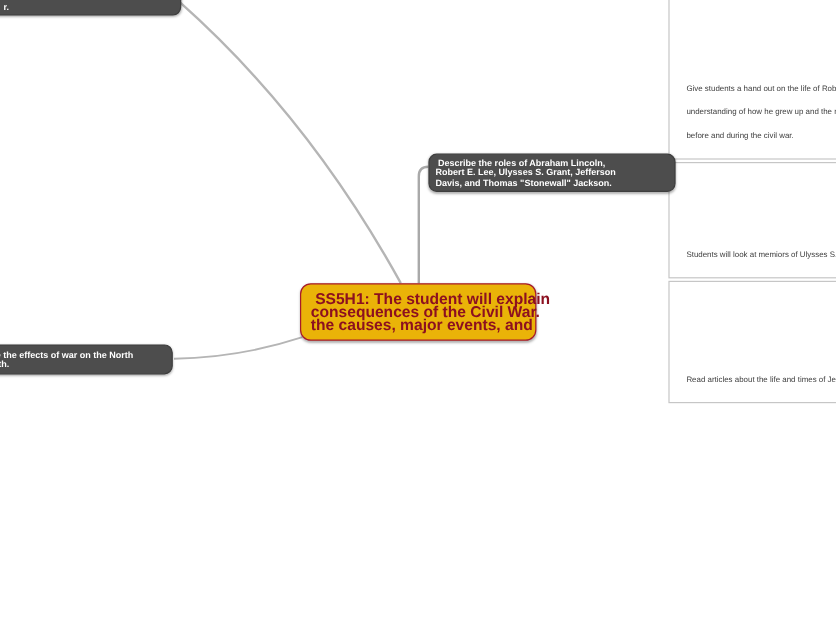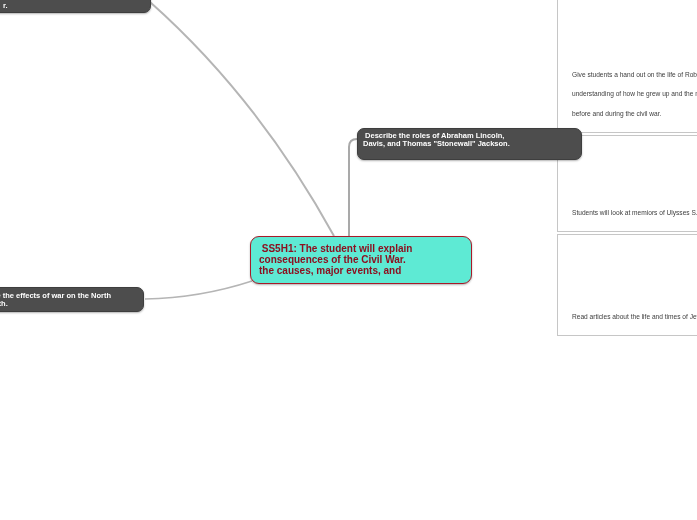--- a/index.html
+++ b/index.html
@@ -18,36 +18,36 @@
   .topic-gray { background:#4d4d4d; color:#ffffff; border:1px solid #3e3e3e; }
   .topic-line { display:block; white-space:pre; }
 
   #topic-top { left:-160px; top:-24px; width:309px; height:35px; }
   #topic-top .fragment {
     position:absolute; left:162px; top:25px;
     font-size:7.5px; line-height:8px; white-space:pre;
   }
 
   #topic-describe {
-    left:357px; top:128px; width:225px; height:32px;
+    left:357px; top:128px; width:206px; height:32px;
     font-size:7.5px; line-height:8.4px;
     padding:3px 0 0 5px; box-sizing:border-box;
   }
 
   #topic-effects {
     left:-40px; top:287px; width:184px; height:25px;
     font-size:7.5px; line-height:8.4px;
     padding:4px 0 0 8px; box-sizing:border-box;
   }
 
   #topic-central {
-    left:250px; top:236px; width:222px; height:48px;
-    background:#5eead4; color:#8c1020;
+    left:250px; top:236px; width:197px; height:48px;
+    background:#eab308; color:#8c1020;
     border:1px solid #a81a29; border-radius:9px;
-    font-size:10px; line-height:10.8px;
+    font-size:13px; line-height:10.8px;
     padding:7px 0 0 8px; box-sizing:border-box;
   }
 
   .note-box {
     position:absolute; left:557px; width:212px; z-index:0;
     background:#ffffff; border:1px solid #c6c6c6;
     box-sizing:border-box;
   }
   #note-1 { top:-12px;  height:145px; }
   #note-2 { top:135px; height:97px;  }
@@ -85,20 +85,21 @@
     <span class="topic-line">Read articles about the life and times of Jeff</span>
   </div>
 </div>
 
 <div class="topic topic-gray" id="topic-top">
   <span class="fragment">r.</span>
 </div>
 
 <div class="topic topic-gray" id="topic-describe">
   <span class="topic-line"> Describe the roles of Abraham Lincoln,</span>
+  <span class="topic-line">Robert E. Lee, Ulysses S. Grant, Jefferson</span>
   <span class="topic-line">Davis, and Thomas "Stonewall" Jackson.</span>
 </div>
 
 <div class="topic topic-gray" id="topic-effects">
   <span class="topic-line">Describe the effects of war on the North</span>
   <span class="topic-line">and South.</span>
 </div>
 
 <div class="topic" id="topic-central">
   <span class="topic-line"> SS5H1: The student will explain</span>

